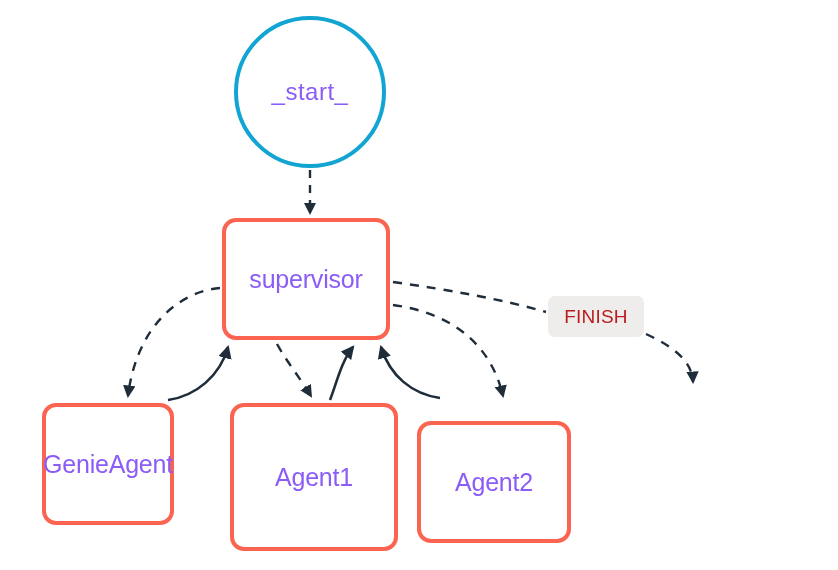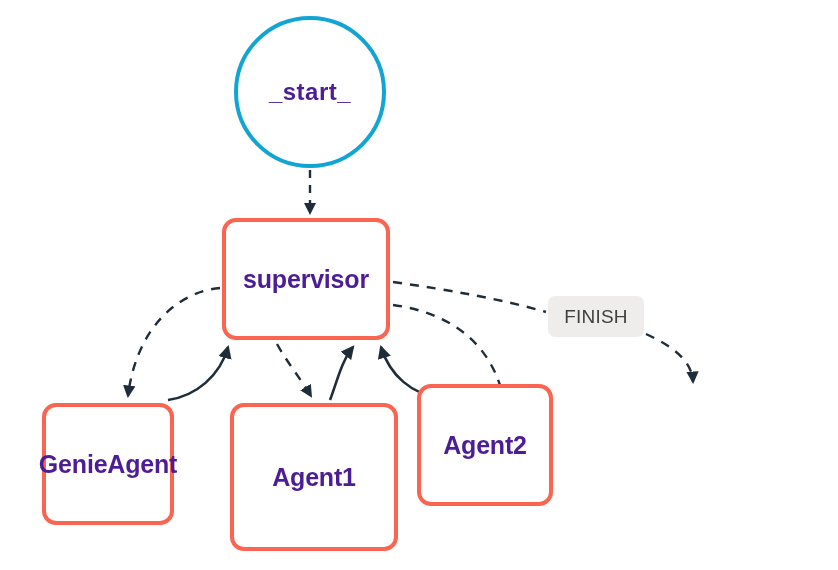--- a/index.html
+++ b/index.html
@@ -40,42 +40,42 @@
   .node-box {
     border: 4px solid #fa6450;
     border-radius: 14px;
   }
   .node-circle {
     border: 4px solid #12a5d4;
     border-radius: 50%;
   }
   .node-label {
     font-family: "Liberation Sans", sans-serif;
-    font-weight: bold;
+    font-weight: normal;
     font-size: 25px;
-    color: #4c1d95;
+    color: #8b5cf6;
     letter-spacing: -0.2px;
     white-space: nowrap;
     line-height: 1;
   }
   .terminal-label {
     font-size: 24px;
     letter-spacing: 0.5px;
   }
   .edge-label {
     position: absolute;
     box-sizing: border-box;
     background: #eeedeb;
     border-radius: 7px;
     display: flex;
     align-items: center;
     justify-content: center;
     font-family: "Liberation Sans", sans-serif;
     font-size: 19px;
-    color: #404040;
+    color: #b91c1c;
     letter-spacing: 0.2px;
     white-space: nowrap;
   }
 </style>
 </head>
 <body>
 
 <div id="graph-root">
 
   <svg id="edge-layer" viewBox="0 0 838 570" width="838" height="570" xmlns="http://www.w3.org/2000/svg">
@@ -113,21 +113,21 @@
   </div>
 
   <div class="node node-box" style="left:42px; top:403px; width:132px; height:122px;">
     <span class="node-label">GenieAgent</span>
   </div>
 
   <div class="node node-box" style="left:230px; top:403px; width:168px; height:148px;">
     <span class="node-label">Agent1</span>
   </div>
 
-  <div class="node node-box" style="left:417px; top:384px; width:136px; height:122px;">
+  <div class="node node-box" style="left:417px; top:421px; width:154px; height:122px;">
     <span class="node-label">Agent2</span>
   </div>
 
 
   <div class="edge-label" style="left:548px; top:296px; width:96px; height:41px;">
     <span>FINISH</span>
   </div>
 
 </div>
 

